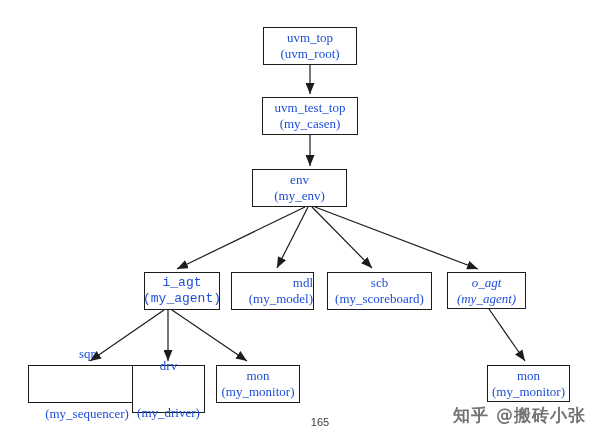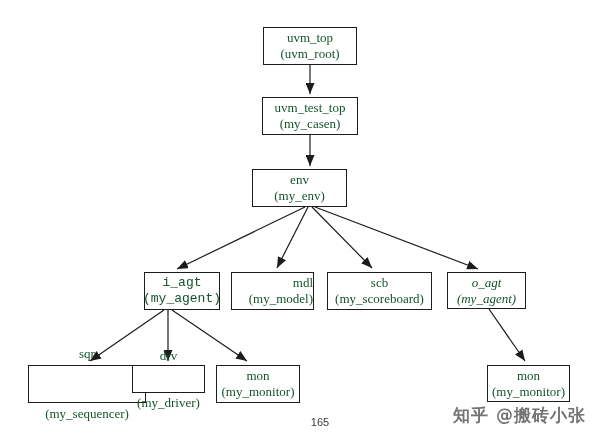--- a/index.html
+++ b/index.html
@@ -29,21 +29,21 @@
     border: 1.5px solid #1c1c1c;
     display: flex;
     flex-direction: column;
     align-items: center;
     justify-content: center;
     text-align: center;
     line-height: 16px;
   }
   .node-label, .node-sublabel {
     font-size: 13px;
-    color: #14532d;
+    color: #1d4ed8;
     white-space: nowrap;
   }
   .page-number {
     position: absolute;
     left: 300px;
     top: 416px;
     width: 40px;
     text-align: center;
     font-family: Liberation Sans, sans-serif;
     font-size: 11px;
@@ -113,21 +113,21 @@
         <div class="node-sublabel">(my_scoreboard)</div>
       </div>
       <div class="node" style="left: 447px; top: 272px; width: 79px; height: 37px; background: rgb(255, 255, 255); border-color: rgb(28, 28, 28); font-style: italic;">
         <div class="node-label">o_agt</div>
         <div class="node-sublabel">(my_agent)</div>
       </div>
       <div class="node" style="left: 28px; top: 365px; width: 118px; height: 38px; background: rgb(255, 255, 255); border-color: rgb(28, 28, 28); gap: 44px;">
         <div class="node-label">sqr</div>
         <div class="node-sublabel">(my_sequencer)</div>
       </div>
-      <div class="node" style="left: 132px; top: 365px; width: 73px; height: 28px; background: rgb(255, 255, 255); border-color: rgb(28, 28, 28); gap: 31px;">
+      <div class="node" style="left: 132px; top: 365px; width: 73px; height: 48px; background: rgb(255, 255, 255); border-color: rgb(28, 28, 28); gap: 31px;">
         <div class="node-label">drv</div>
         <div class="node-sublabel">(my_driver)</div>
       </div>
       <div class="node" style="left: 216px; top: 365px; width: 84px; height: 38px; background: rgb(255, 255, 255); border-color: rgb(28, 28, 28);">
         <div class="node-label">mon</div>
         <div class="node-sublabel">(my_monitor)</div>
       </div>
       <div class="node" style="left: 487px; top: 365px; width: 83px; height: 37px; background: rgb(255, 255, 255); border-color: rgb(28, 28, 28);">
         <div class="node-label">mon</div>
         <div class="node-sublabel">(my_monitor)</div>

